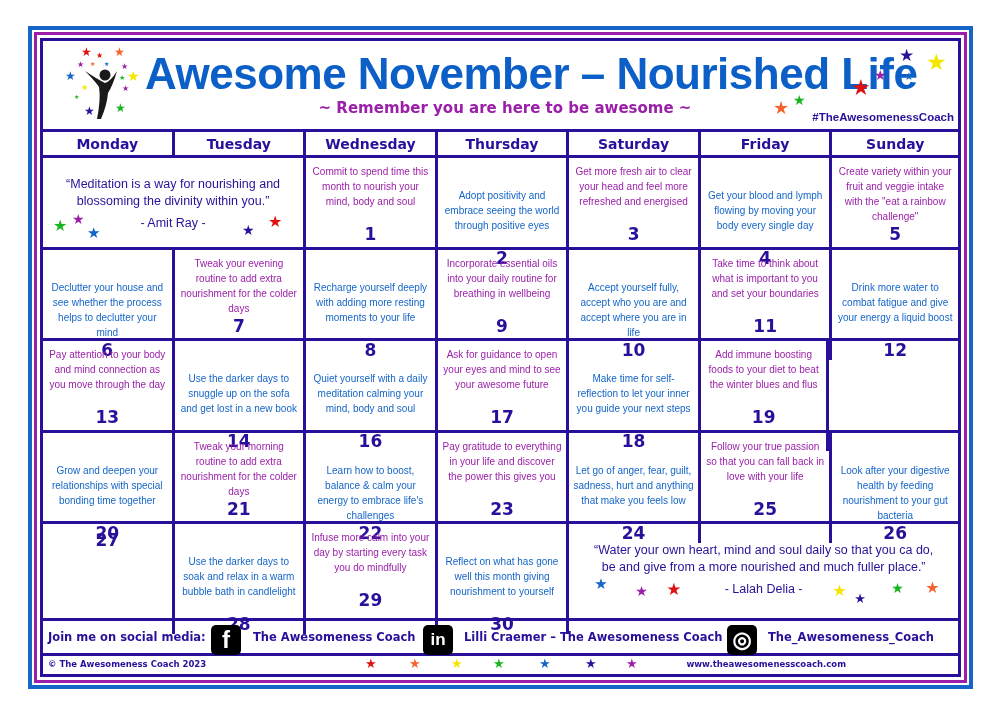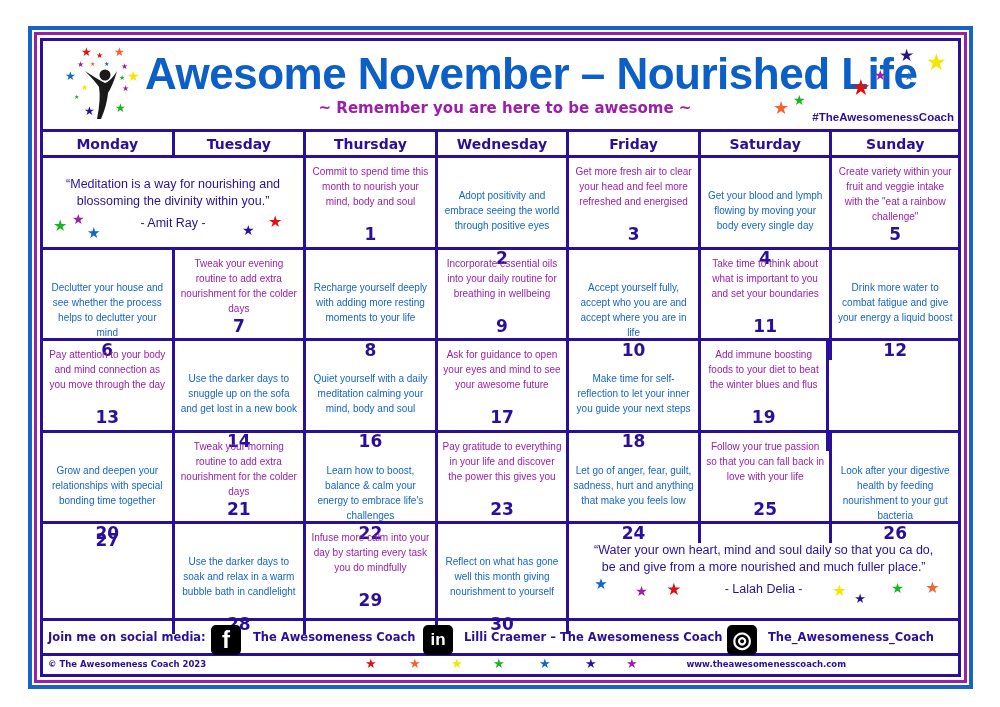--- a/index.html
+++ b/index.html
@@ -88,24 +88,24 @@
   <span class="star" style="left:861px;top:30px;font-size:11px;color:#1565c8">★</span>
   <span class="star" style="left:883px;top:10px;font-size:23px;color:#f5e600">★</span>
 
   <div class="hashtag">#TheAwesomenessCoach</div>
 </div>
 
 <div class="grid">
   <div class="dayrow">
     <div class="dayname">Monday</div>
     <div class="dayname">Tuesday</div>
+    <div class="dayname">Wednesday</div>
     <div class="dayname">Thursday</div>
-    <div class="dayname">Wednesday</div>
+    <div class="dayname">Saturday</div>
     <div class="dayname">Friday</div>
-    <div class="dayname">Saturday</div>
     <div class="dayname">Sunday</div>
   </div>
 
   <div class="week">
     <div class="quote-cell span3">
       <div class="quote-text" style="top:18px;padding:0 14px;">“Meditation is a way for nourishing and blossoming the divinity within you.”</div>
       <div class="quote-author" style="top:58px;">- Amit Ray -</div>
       <span class="star" style="left:10px;top:60px;font-size:16px;color:#19b51f">★</span>
       <span class="star" style="left:29px;top:54px;font-size:14px;color:#9b1fa8">★</span>
       <span class="star" style="left:44px;top:67px;font-size:15px;color:#1565c8">★</span>

